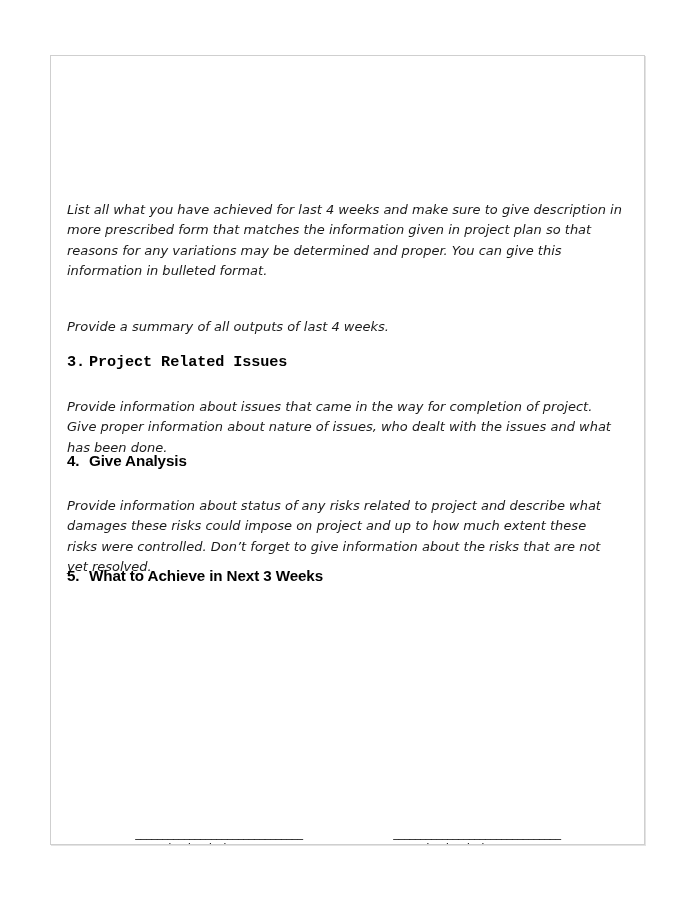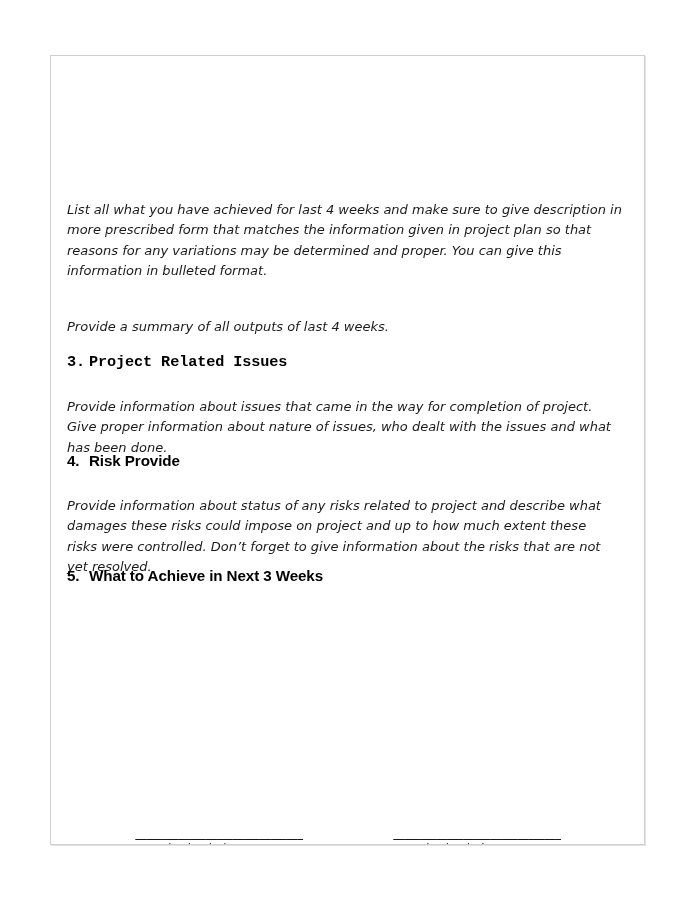--- a/index.html
+++ b/index.html
@@ -79,21 +79,20 @@
   .signature-block.left  { left: 62px;  width: 180px; }
   .signature-block.right { left: 320px; width: 180px; }
   .signature-line {
     font-family: "DejaVu Sans", sans-serif;
     font-size: 11.6px;
     line-height: 14px;
     color: #1a1a1a;
     letter-spacing: -0.4px;
     white-space: nowrap;
     overflow: hidden;
-    font-weight: bold;
   }
   .signature-label {
     font-family: "DejaVu Sans", sans-serif;
     font-style: normal;
     font-size: 11.8px;
     line-height: 17px;
     color: #1a1a1a;
     margin-top: 1px;
     white-space: nowrap;
   }
@@ -107,21 +106,21 @@
     <div class="body-text p1">List all what you have achieved for last 4 weeks and make sure to give description in more prescribed form that matches the information given in project plan so that reasons for any variations may be determined and proper. You can give this information in bulleted format.</div>
 
     <div class="body-text p2">Provide a summary of all outputs of last 4 weeks.</div>
 
     <div class="section-heading h3">
       <span class="num">3.</span><span>Project Related Issues</span>
     </div>
     <div class="body-text p3">Provide information about issues that came in the way for completion of project. Give proper information about nature of issues, who dealt with the issues and what has been done.</div>
 
     <div class="section-heading h4">
-      <span class="num">4.</span><span>Risk Provide</span>
+      <span class="num">4.</span><span>Give Analysis</span>
     </div>
     <div class="body-text p4">Provide information about status of any risks related to project and describe what damages these risks could impose on project and up to how much extent these risks were controlled. Don’t forget to give information about the risks that are not yet resolved.</div>
 
     <div class="section-heading h5">
       <span class="num">5.</span><span>What to Achieve in Next 3 Weeks</span>
     </div>
 
     <div class="signature-row">
       <div class="signature-block left">
         <div class="signature-line">_______________________________</div>

